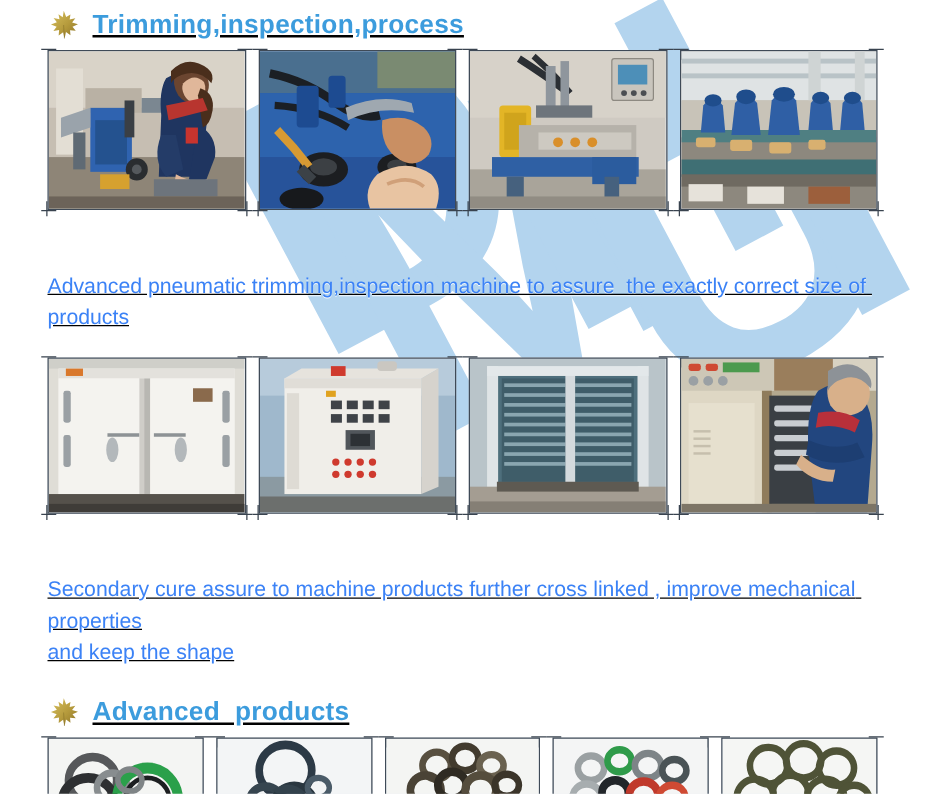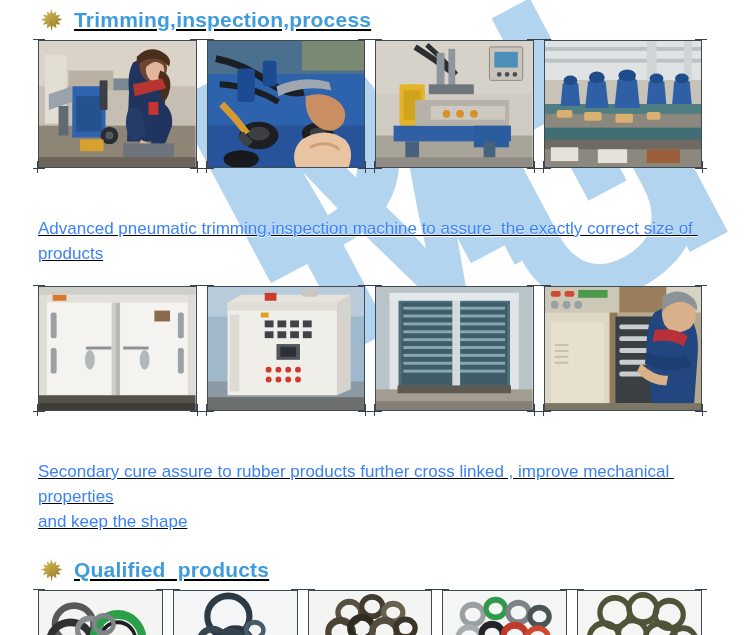--- a/index.html
+++ b/index.html
@@ -487,36 +487,36 @@
             <path d="M104 66 q22 10 40 2 l6 12 q-26 10 -48 -2 z" fill="#1d3e72"></path>
             <path d="M98 78 q16 14 28 12 l-2 10 q-18 0 -30 -14 z" fill="#d8b08a"></path>
             <rect x="0" y="118" width="160" height="7" fill="#7d7566"></rect>
           </svg>
         </div>
       </div>
 
     </div>
 
     <div class="sp-8"></div>
-    <div class="caption">Secondary cure assure to rubber products further cross linked , improve mechanical properties
+    <div class="caption">Secondary cure assure to machine products further cross linked , improve mechanical properties
 and keep the shape</div>
   </div>
 
   <div class="sp-16"></div>
 
   <div class="section">
 
     <div class="sec-head">
       <span class="leaf-icon">
         <svg viewBox="0 0 32 32" xmlns="http://www.w3.org/2000/svg">
           <path fill="url(#leafg1)" d="M16 2 L18.4 8.2 L22.6 5.6 L21.8 10.6 L27.4 9.4 L24.2 13.6 L30 15.2 L24.6 17.6 L27.8 21.6 L22.2 21.2 L22.6 26.2 L18.2 23 L16.8 29.6 L15.4 23.2 L11 26.4 L11.4 21 L5.8 21.8 L9 17.6 L3.4 15.4 L9.2 13.4 L6 9.2 L11.8 10.4 L10.8 5.4 L15 8.4 Z"></path>
           <path fill="#6f5c1e" opacity="0.55" d="M15.6 16 L16.2 29.2 L16.9 29.2 L16.3 16 Z"></path>
         </svg>
       </span>
-      <span class="sec-title">Qualified  products</span>
+      <span class="sec-title">Advanced  products</span>
     </div>
 
     <div class="strip row3">
 
       <div class="photo">
         <span class="mk bl-h"></span>
           <span class="mk br-h"></span>
         <span class="mk bl-v"></span>
           <span class="mk br-v"></span>
         <div class="frame">

